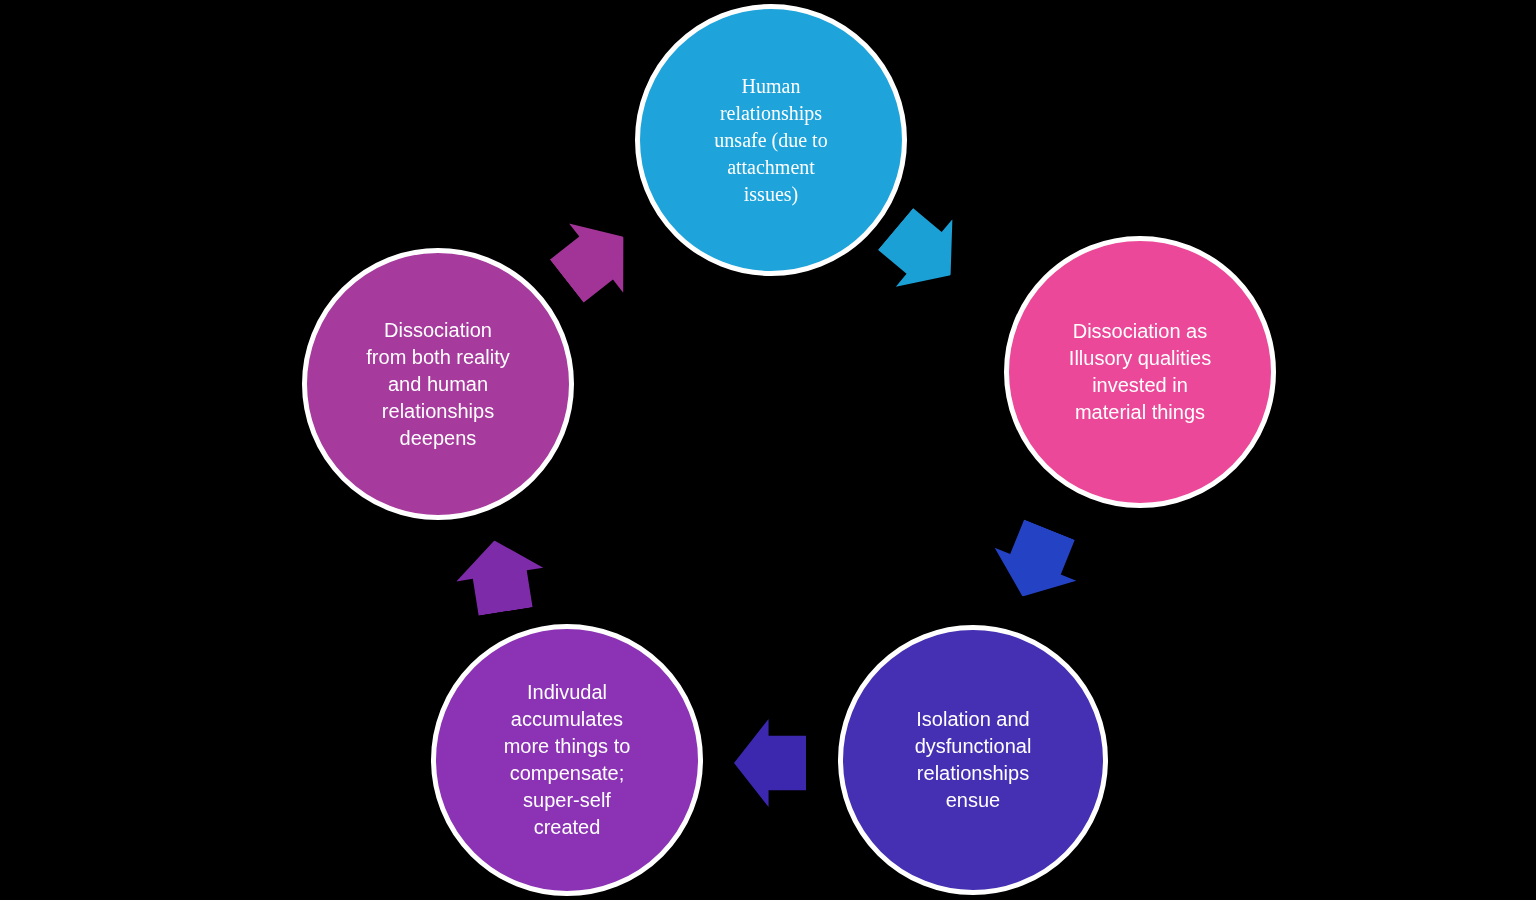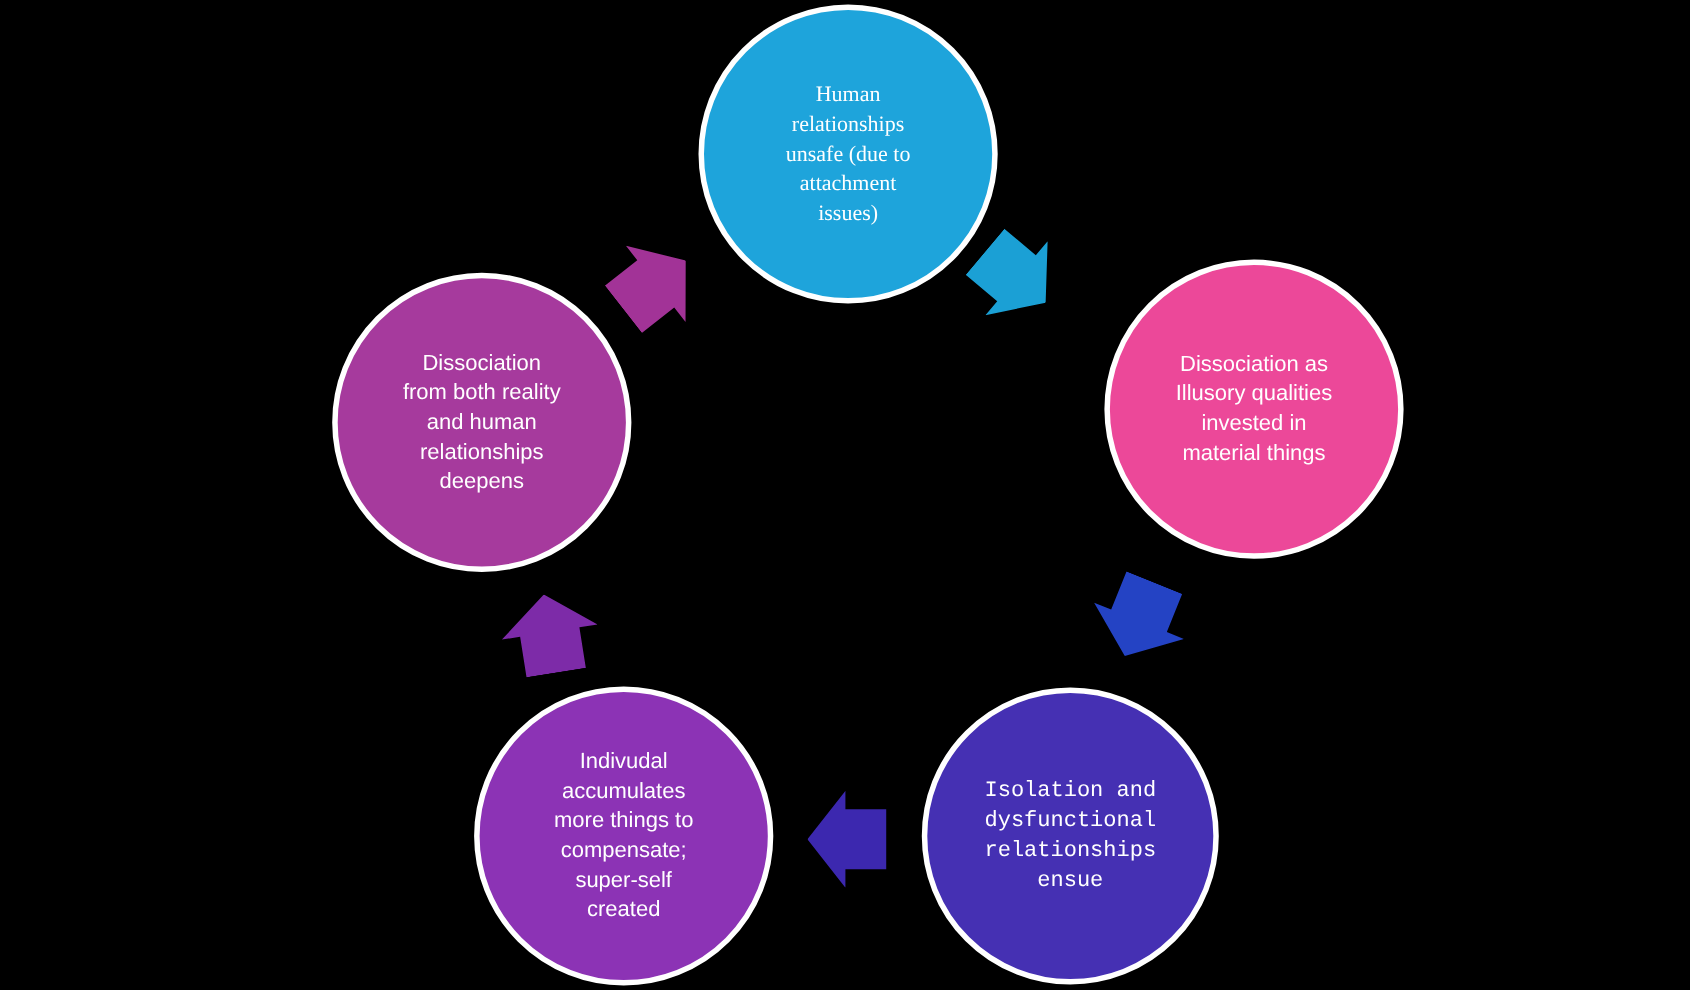--- a/index.html
+++ b/index.html
@@ -52,21 +52,21 @@
 issues)</div>
   </div>
 
   <div class="node" style="left: 1004px; top: 236px; width: 272px; height: 272px; background: #ec4899;">
     <div class="node-label" style="max-width:200px;">Dissociation as
 Illusory qualities
 invested in
 material things</div>
   </div>
 
-  <div class="node" style="left: 838px; top: 625px; width: 270px; height: 270px; background: rgb(69, 48, 179); font-family: Liberation Mono, monospace;">
+  <div class="node" style="left: 838px; top: 625px; width: 270px; height: 270px; background: rgb(69, 48, 179);">
     <div class="node-label" style="max-width:190px;">Isolation and
 dysfunctional
 relationships
 ensue</div>
   </div>
 
   <div class="node" style="left: 431px; top: 624px; width: 272px; height: 272px; background: rgb(140, 51, 181);">
     <div class="node-label" style="max-width:190px;">Indivudal
 accumulates
 more things to

